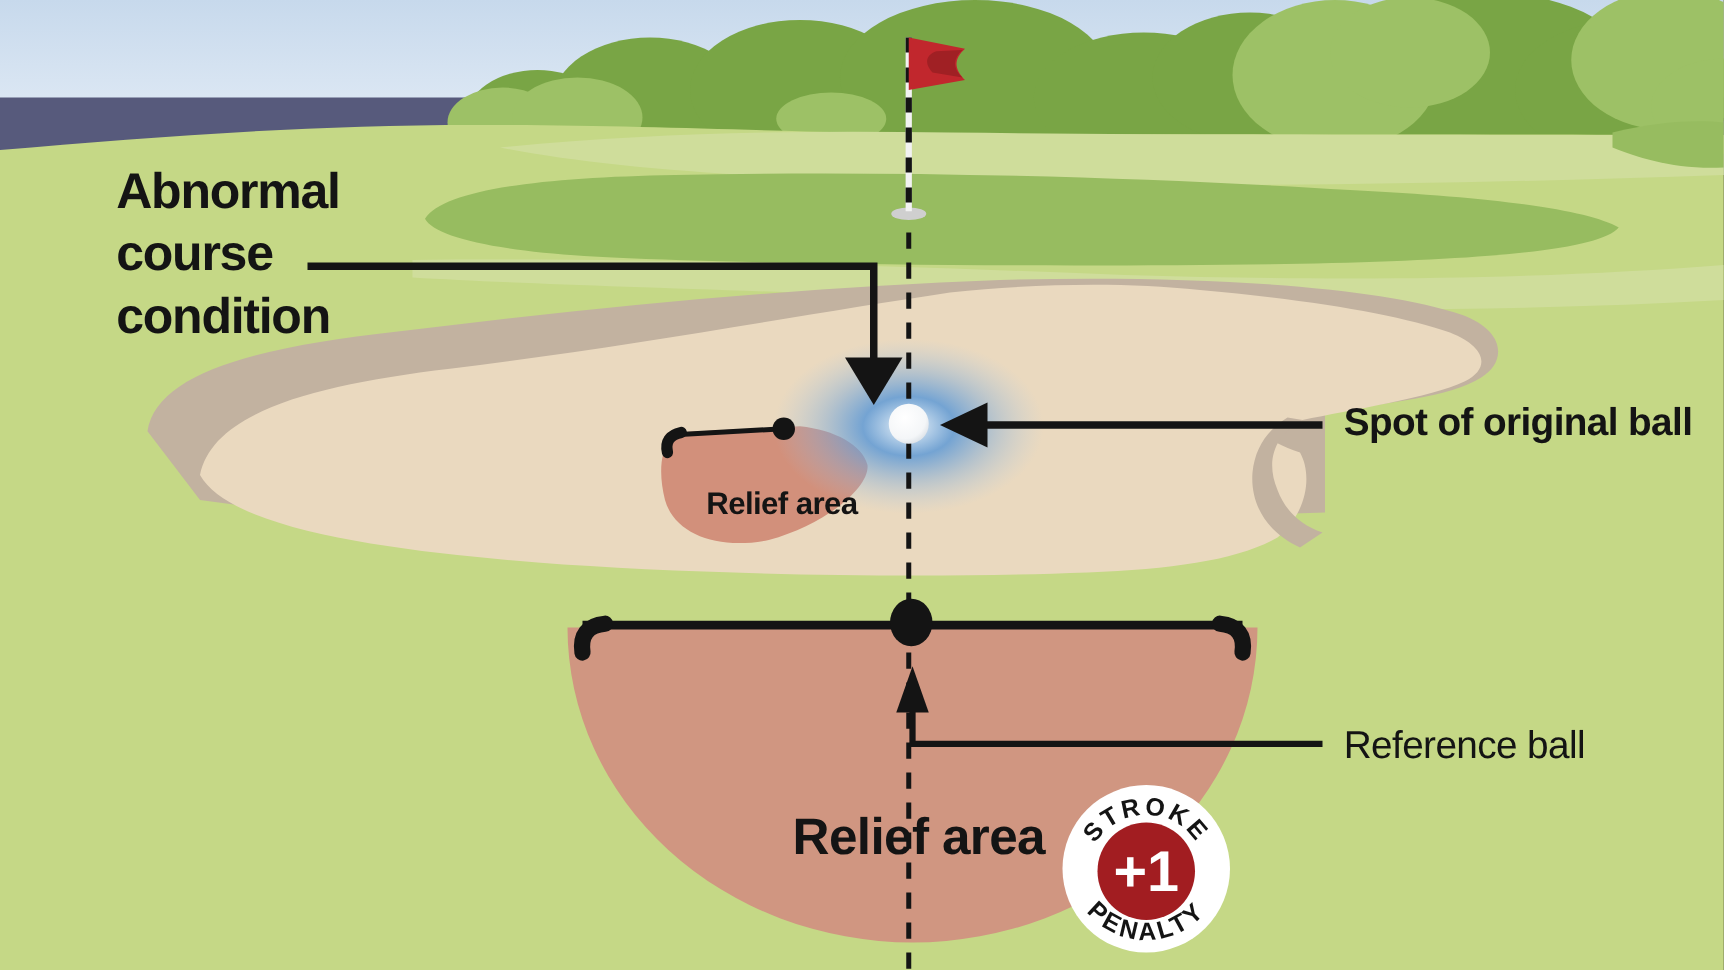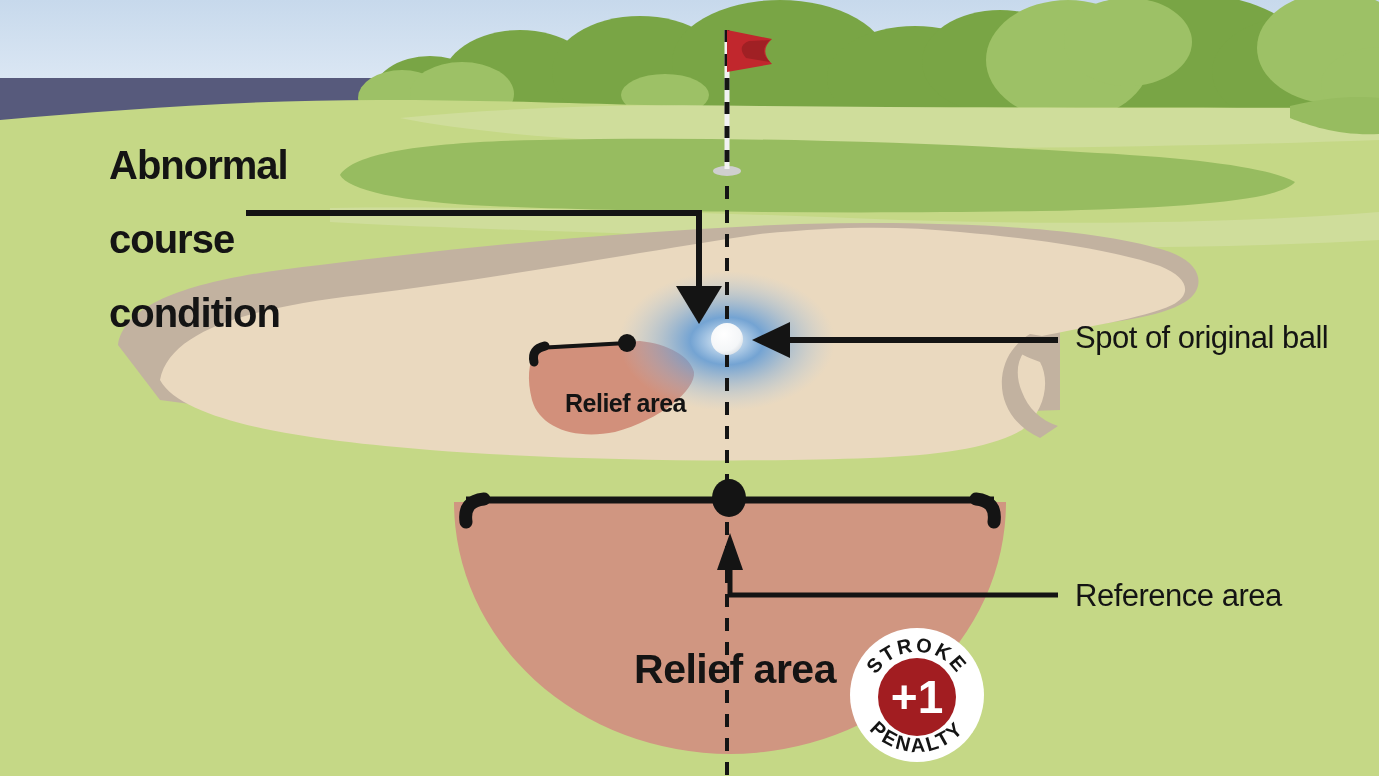--- a/index.html
+++ b/index.html
@@ -9,23 +9,23 @@
     background:#c5d886;
   }
   .stage svg{position:absolute;left:0;top:0;display:block;}
   .lbl{
     position:absolute;color:#141414;letter-spacing:-0.5px;
     font-family:"Liberation Sans","DejaVu Sans",sans-serif;
     font-weight:bold;
   }
   .lbl-heading{
     left:93px;top:128px;width:215px;
-    font-size:40px;font-weight:bold;line-height:74px;letter-spacing:-1px;margin-left:16px;
+    font-size:40px;font-weight:bold;line-height:50px;letter-spacing:-1px;
   }
-  .lbl-spot{left:1075px;top:320px;font-size:31px;font-weight:400;white-space:nowrap;}
+  .lbl-spot{left:1075px;top:320px;font-size:31px;font-weight:700;white-space:nowrap;}
   .lbl-reference{left:1075px;top:578px;font-size:31px;font-weight:500;white-space:nowrap;}
   .lbl-relief-small{left:548px;top:389px;width:155px;text-align:center;font-size:25px;}
   .lbl-relief-main{left:600px;top:646px;width:270px;text-align:center;font-size:41px;}
   .badge-arc{font-size:20px;font-weight:bold;letter-spacing:2.5px;fill:#141414;}
   .badge-plus{font-size:46px;font-weight:bold;fill:#ffffff;}
 </style>
 </head>
 <body>
 
 <div class="stage">
@@ -146,16 +146,16 @@
         <textPath href="#arcTop" startOffset="50%" text-anchor="middle">STROKE</textPath>
       </text>
       <text class="badge-arc">
         <textPath href="#arcBot" startOffset="50%" text-anchor="middle">PENALTY</textPath>
       </text>
     </g>
   </svg>
 
   <div class="lbl lbl-heading">Abnormal course condition</div>
   <div class="lbl lbl-spot">Spot of original ball</div>
-  <div class="lbl lbl-reference">Reference area</div>
+  <div class="lbl lbl-reference">Reference ball</div>
   <div class="lbl lbl-relief-small">Relief area</div>
   <div class="lbl lbl-relief-main">Relief area</div>
 </div>
 
 </body></html>

